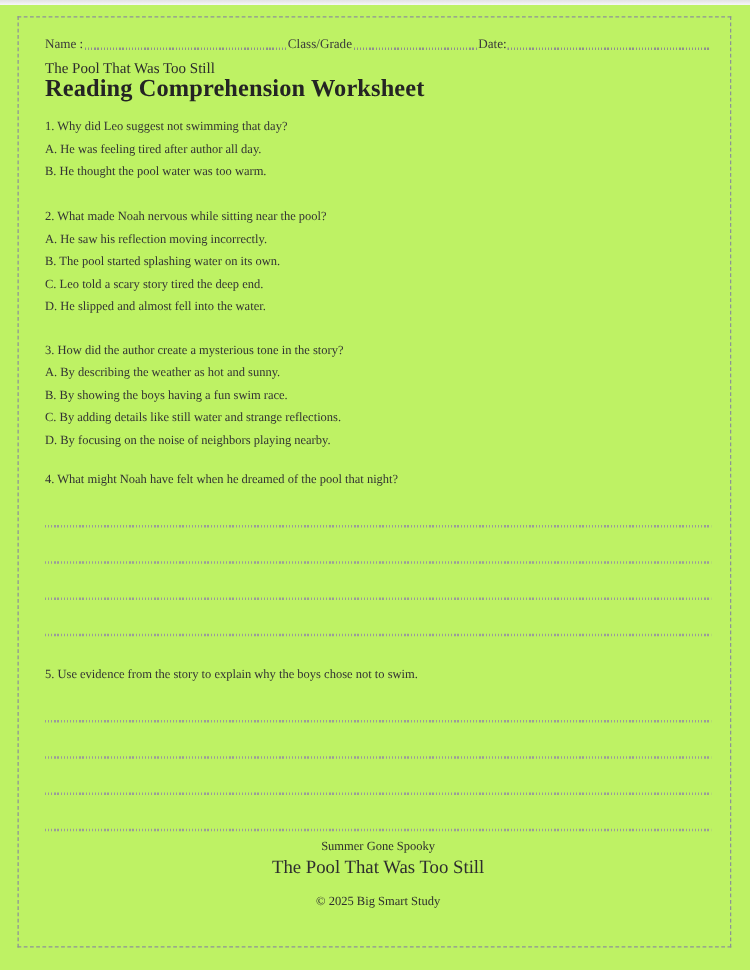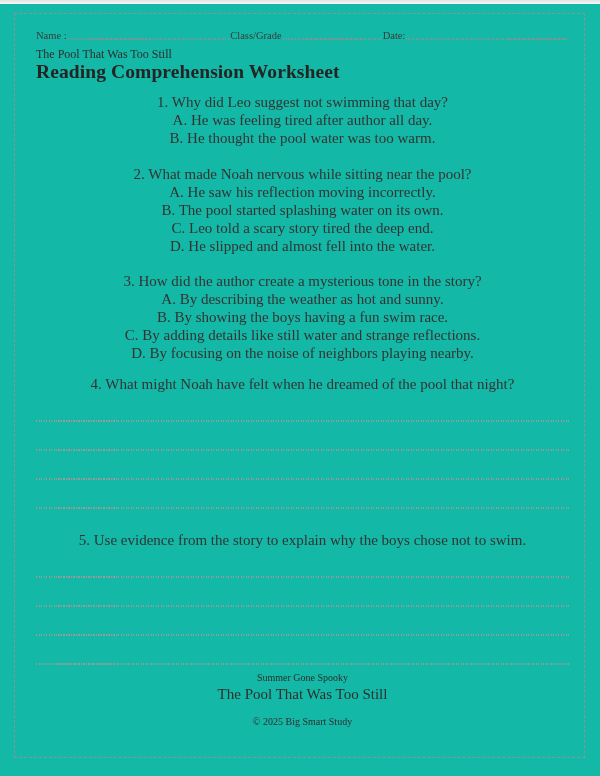--- a/index.html
+++ b/index.html
@@ -9,21 +9,21 @@
     width: 600px;
     height: 776px;
     background: #ffffff;
     font-family: "Liberation Serif", "DejaVu Serif", serif;
     color: #323232;
   }
   .page {
     position: relative;
     width: 600px;
     height: 776px;
-    background: #14b8a6;
+    background: #bef264;
     overflow: hidden;
   }
   .page::before {
     content: "";
     position: absolute;
     top: 0; left: 0; right: 0;
     height: 4px;
     background: linear-gradient(#e2e2e2, #f7f7f7);
   }
   .sheet {
@@ -61,21 +61,21 @@
   }
   .title {
     margin: 0;
     font-size: 19.5px;
     line-height: 21px;
     font-weight: bold;
     letter-spacing: 0.1px;
     color: #242424;
   }
 
-  .question { font-size: 15px; line-height: 18px; color: #333333; text-align: center; }
+  .question { font-size: 10px; line-height: 18px; color: #333333; }
   .q1 { margin-top: 11px; }
   .q2 { margin-top: 18px; }
   .q3 { margin-top: 17px; }
   .q4 { margin-top: 13px; }
   .q5 { margin-top: 22px; }
   .q-text, .option { margin: 0; }
 
   .answer-area { margin-top: 0; }
   .answer-line {
     height: 29px;

